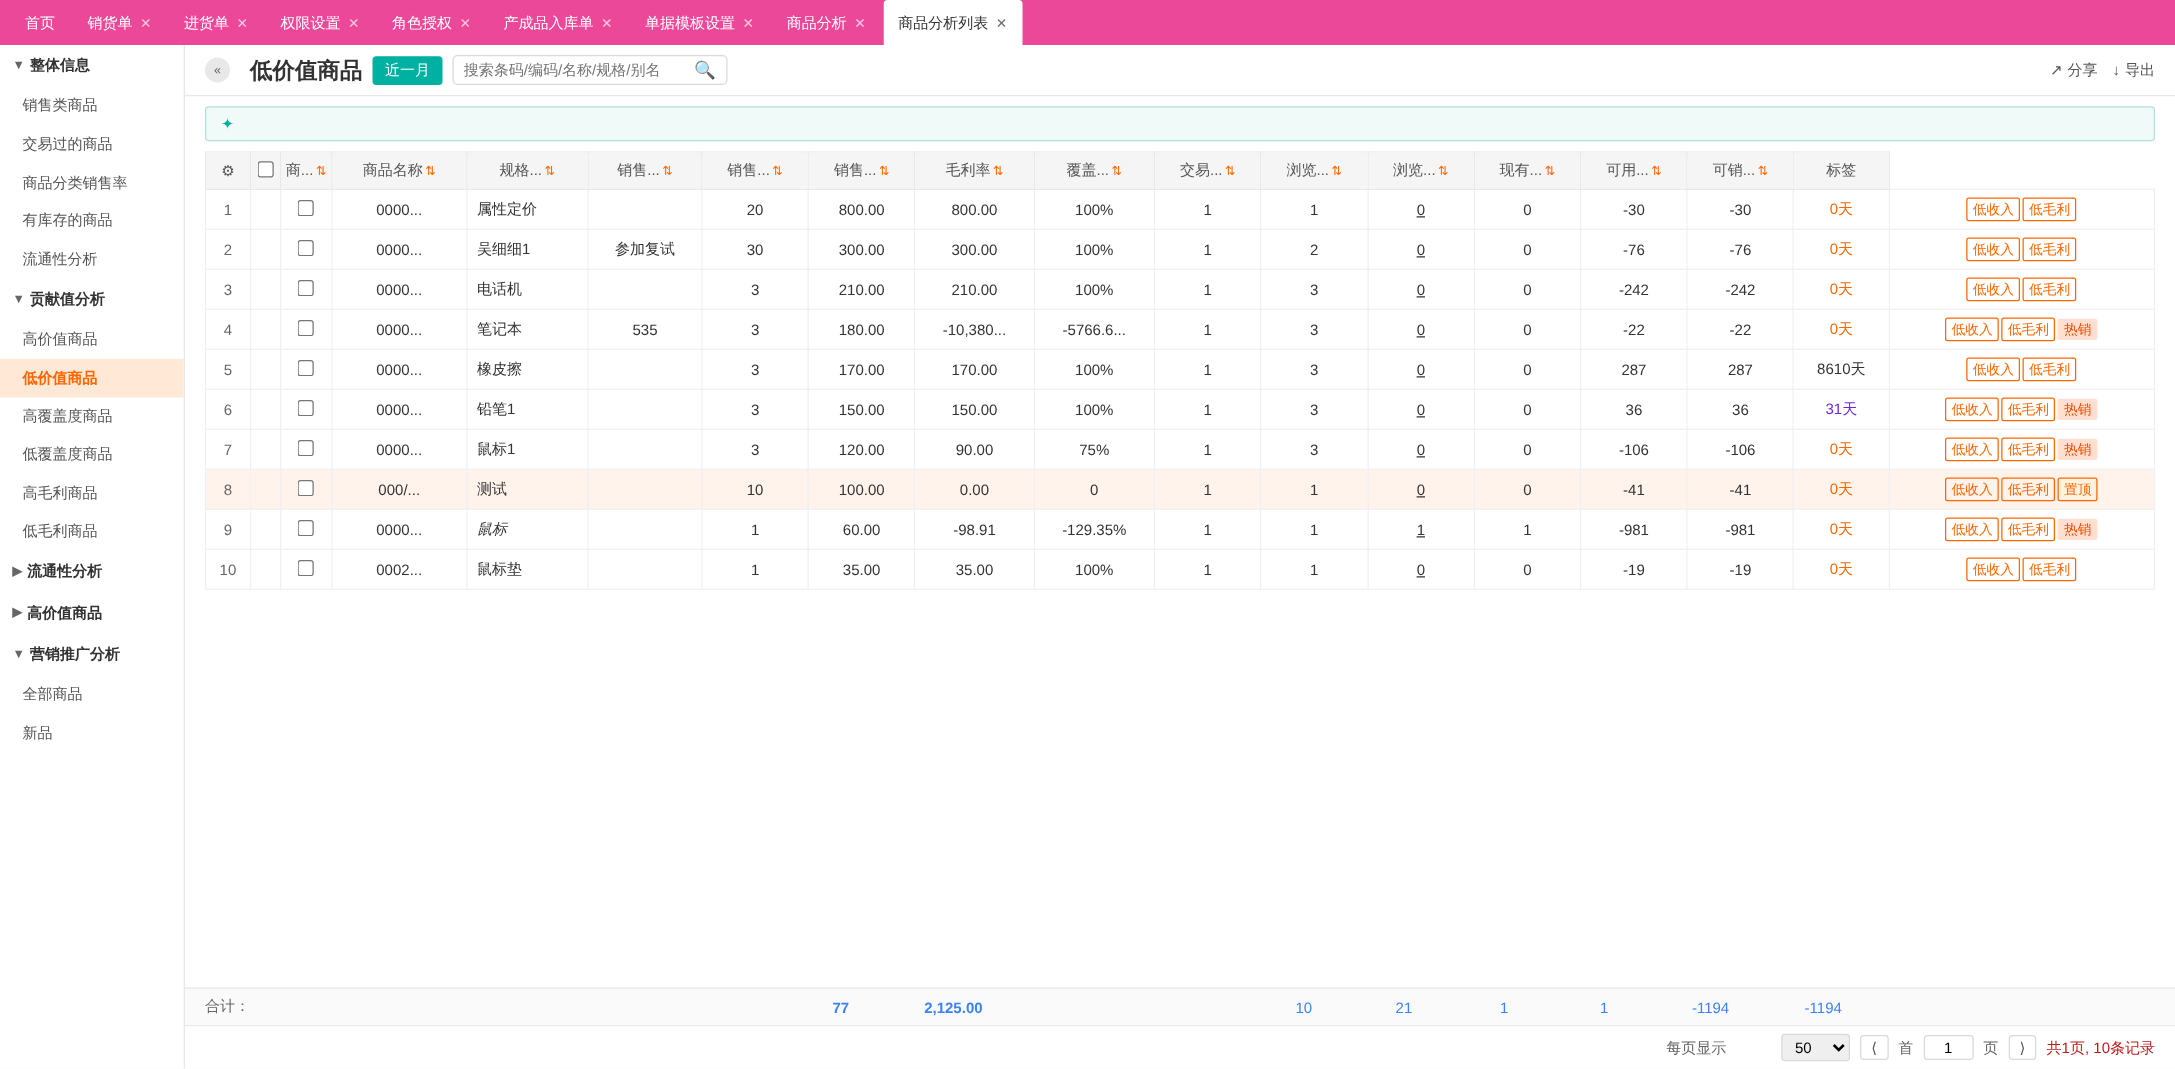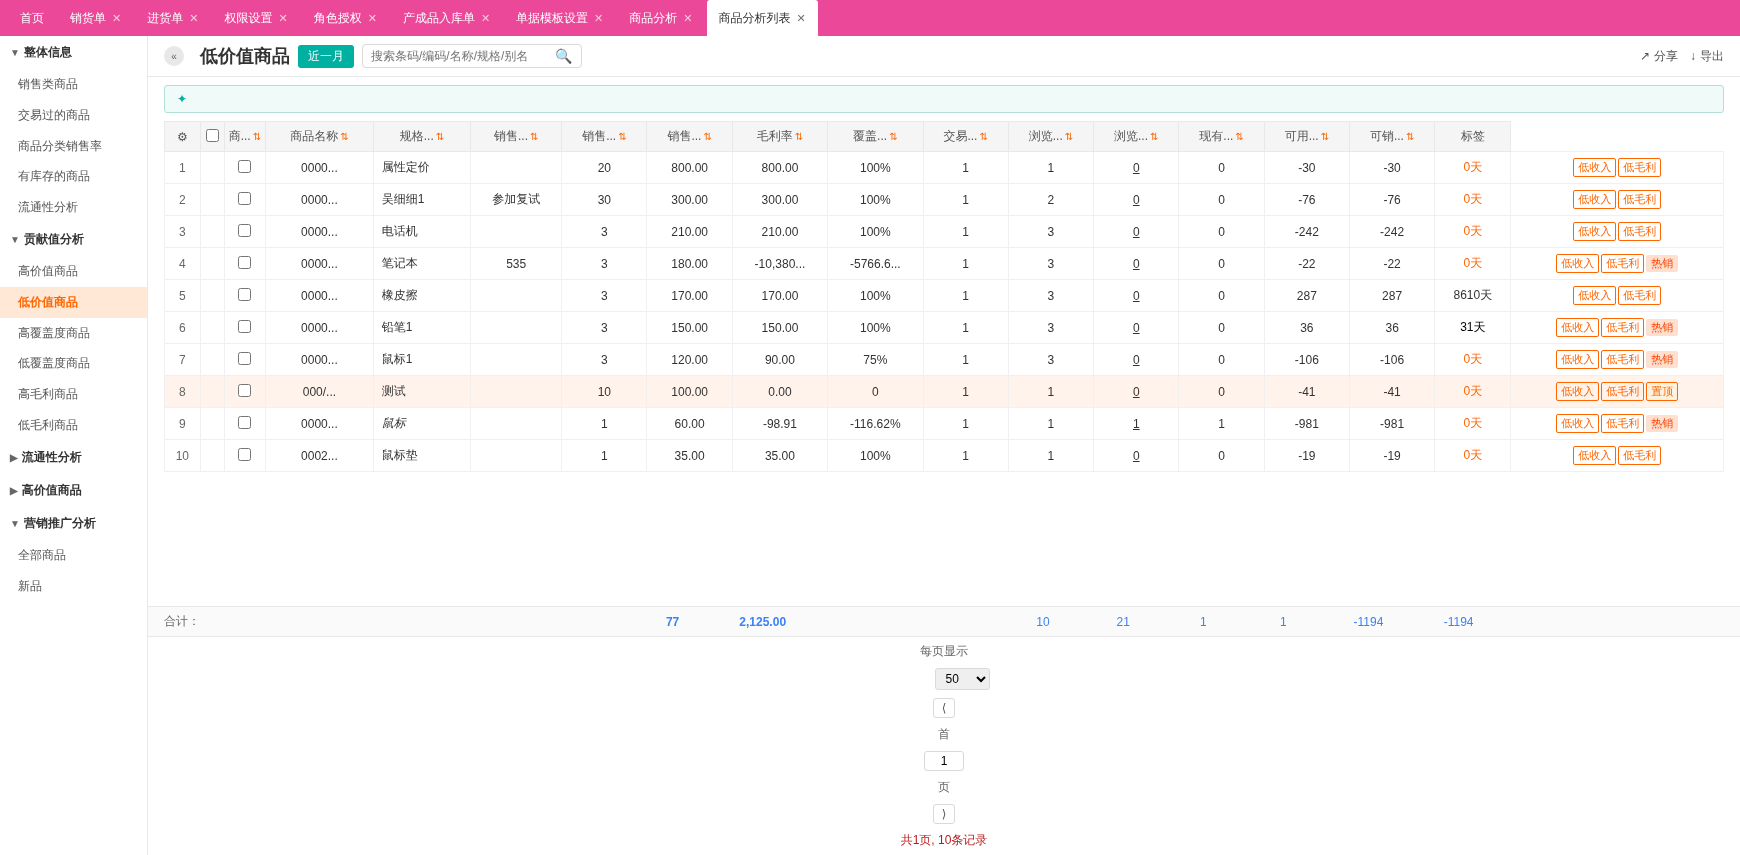--- a/index.html
+++ b/index.html
@@ -206,21 +206,20 @@
     
     .pagination {
       display: flex;
       align-items: center;
       justify-content: flex-end;
       padding: 6px 16px;
       border-top: 1px solid #e8e8e8;
       background: #fff;
       gap: 8px;
       font-size: 12px;
-      flex-direction: column;
     }
     .page-size-label { color: #666; }
     .page-size-select {
       border: 1px solid #d9d9d9;
       border-radius: 3px;
       padding: 2px 6px;
       font-size: 12px;
       margin-left: 36px;
     }
     .page-nav-btn {
@@ -532,21 +531,21 @@
     <td>3</td>
     <td>150.00</td>
     <td>150.00</td>
     <td>100%</td>
     <td>1</td>
     <td>3</td>
     <td><span class="link-underline">0</span></td>
     <td>0</td>
     <td>36</td>
     <td>36</td>
-    <td style="color:#000000;">31天</td>
+    <td style="color:#6d28d9;">31天</td>
     <td><span class="tag tag-orange">低收入</span><span class="tag tag-orange">低毛利</span><span class="tag tag-hotblue">热销</span></td>
   </tr>
             <tr>
               <td class="row-num">7</td>
     <td></td>
     <td class="checkbox-cell"><input type="checkbox" style=""></td>
     <td>0000...</td>
     <td style="text-align:left; padding-left:8px;">鼠标1</td>
     <td></td>
     <td>3</td>
@@ -585,21 +584,21 @@
             <tr>
               <td class="row-num">9</td>
     <td></td>
     <td class="checkbox-cell"><input type="checkbox" style=""></td>
     <td>0000...</td>
     <td style="text-align:left; padding-left:8px;font-style:italic;">鼠标</td>
     <td></td>
     <td>1</td>
     <td>60.00</td>
     <td>-98.91</td>
-    <td>-116.62%</td>
+    <td>-129.35%</td>
     <td>1</td>
     <td>1</td>
     <td><span class="link-underline">1</span></td>
     <td>1</td>
     <td>-981</td>
     <td>-981</td>
     <td style="color:#ff6600;">0天</td>
     <td><span class="tag tag-orange">低收入</span><span class="tag tag-orange">低毛利</span><span class="tag tag-hotblue">热销</span></td>
   </tr>
             <tr>

